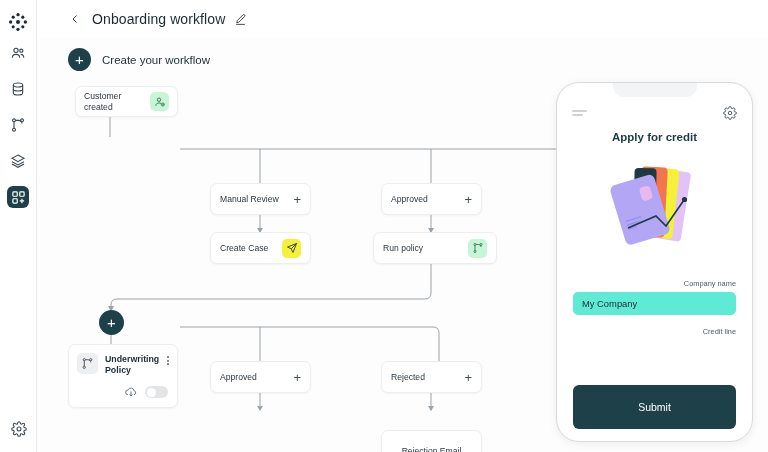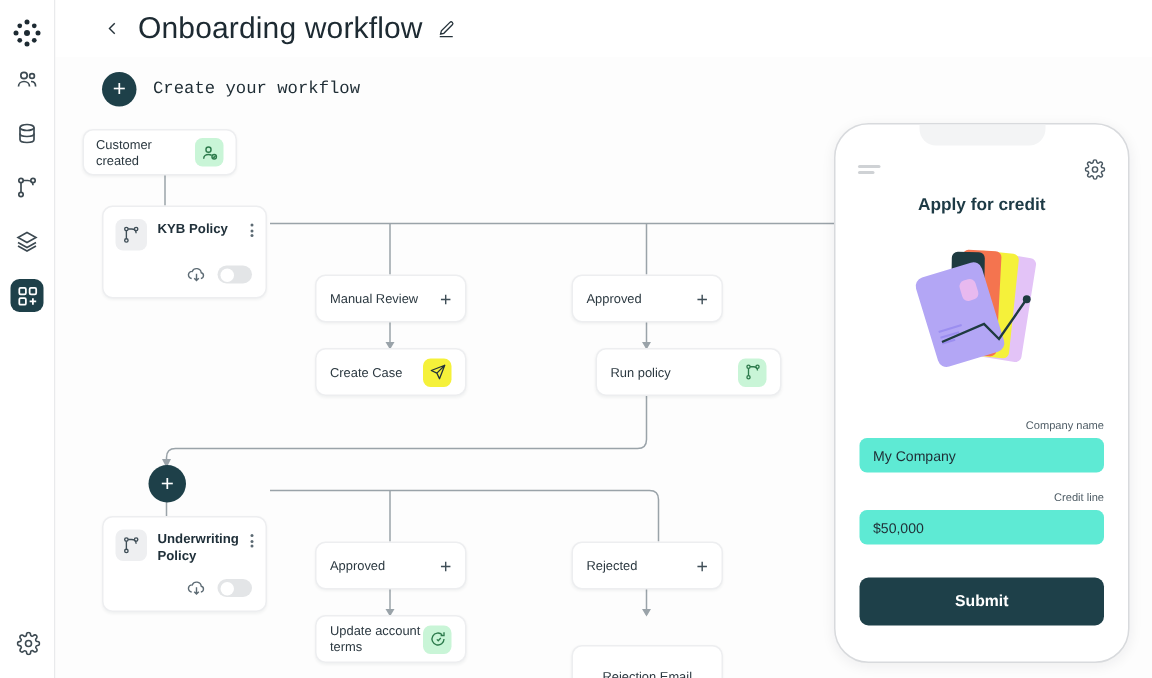--- a/index.html
+++ b/index.html
@@ -26,21 +26,21 @@
   .side-ic.active { background: #1e4049; color: #ffffff; }
   .side-bottom { position: absolute; bottom: 12px; left: 0; width: 37px; display: flex; justify-content: center; }
 
   
   .header {
     position: absolute; left: 37px; top: 0; right: 0; height: 38px;
     display: flex; align-items: center; background: #fff;
   }
   .back-chev { margin-left: 31px; width: 14px; height: 14px; color:#25323a; display:flex; align-items:center; justify-content:center;}
   .page-title {
-    margin-left: 10px; font-size: 20px; color: #1d2a32; letter-spacing: .1px;
+    margin-left: 10px; font-size: 14px; color: #1d2a32; letter-spacing: .1px;
   }
   .edit-ic { margin-left: 9px; width: 14px; height: 14px; color: #25323a; display:flex;align-items:center;}
   .hdr-right { margin-left: auto; display: flex; align-items: center; gap: 10px; padding-right: 14px; }
   .on-label { font-size: 7.5px; color: #5b6b75; letter-spacing: .4px; font-weight: bold;}
   .toggle-hdr {
     width: 30px; height: 16px; border-radius: 9px; background: #1e4049; position: relative;
   }
   .toggle-hdr::after {
     content:""; position:absolute; right:2px; top:2px; width:12px; height:12px;
     border-radius:50%; background:#fff;
@@ -54,21 +54,21 @@
     background: #fdfdfd;
   }
 
   
   .create-row { position: absolute; left: 31px; top: 10px; display: flex; align-items: center; gap: 11px; }
   .plus-circle {
     width: 23px; height: 23px; border-radius: 50%; background: #1e4049;
     display: flex; align-items: center; justify-content: center; color: #fff;
     font-size: 15px; line-height: 1;
   }
-  .create-text { font-size: 11.5px; color: #1f2d35; font-family: Liberation Mono, monospace; }
+  .create-text { font-size: 11.5px; color: #1f2d35; }
 
   
   .node {
     position: absolute; background: #fff; border: 1px solid #edeef0; border-radius: 7px;
     box-shadow: 0 1px 2px rgba(20,30,40,.05);
   }
   .node-sm { height: 28px; display: flex; align-items: center; padding: 15px 9px; }
   .node-label { font-size: 8.6px; color: #2b3840; line-height: 1.25; }
   .node-sm .node-label { flex: 1; }
   .sq-icon {
@@ -123,24 +123,23 @@
   .phone-title { position:absolute; top:48px; left:0; right:0; text-align:center; font-size:11.5px; font-weight:bold; color:#1d3a45;}
   .illus { position:absolute; top:70px; left:0; right:0; height:110px; display:flex; align-items:center; justify-content:center;}
   .field-label { font-size:7.4px; color:#4d5b64;text-align:right; }
   .field-box {
     margin-top:4px; height:23px; background:#5eead4; border-radius:5px;
     display:flex; align-items:center; padding:0 9px; font-size:9.4px; color:#1f2d35;
   }
   .form { position:absolute; left:16px; right:16px; top:196px; }
   .form .grp + .grp { margin-top: 12px; }
   .submit {
-    position:absolute; left:16px; right:16px; top:302px; height:32px; border-radius:6px;
+    position:absolute; left:16px; right:16px; top:302px; height:44px; border-radius:6px;
     background:#1e4049; color:#fff; display:flex; align-items:center; justify-content:center;
     font-size:10.5px;
-    font-weight:bold;
   }
 </style>
 </head>
 <body>
 
 <div id="app">
 
   <div class="sidebar">
     <div class="logo">
       <svg width="20" height="20" viewBox="0 0 24 24" fill="#1d2a32">
@@ -253,78 +252,51 @@
         <path d="M394 354 V372"></path>
         <path d="M391 368 l3 5 3-5" fill="#9aa3a9" stroke="none"></path>
       </g>
     </svg>
 
     <div class="create-row">
       <div class="plus-circle">+</div>
       <div class="create-text">Create your workflow</div>
     </div>
 
-    <div class="node node-start" style="left:18px; top:48px;">
+    <div class="node node-start" style="left:38px; top:48px;">
       <div class="node-label">Customer created</div>
       <div class="sq-icon" style="background:#c9f5d7">
         <svg width="12" height="12" viewBox="0 0 24 24" fill="none" stroke="#2c7a4b" stroke-width="1.9">
           <circle cx="10" cy="7.5" r="3.4"></circle>
             <path d="M3.6 19.5c0-3.3 2.9-5.6 6.4-5.6 1.6 0 3 .4 4.2 1.2"></path>
           <circle cx="17.6" cy="17" r="3"></circle>
             <path d="M16.3 17.1l1 1 2-2.2"></path>
         </svg>
       </div>
     </div>
 
-    <div class="node node-policy" style="left:31px; top:99px;">
-      <div class="policy-top">
-        <div class="policy-ic">
-          <svg width="13" height="13" viewBox="0 0 24 24" fill="none" stroke="#3f4e57" stroke-width="1.7">
-            <circle cx="6" cy="5" r="2.1"></circle>
-              <circle cx="18" cy="5" r="2.1"></circle>
-              <circle cx="6" cy="19" r="2.1"></circle>
-            <path d="M6 7.1v9.8M8.1 5h4.4c3 0 5.5 2.2 5.5 5"></path>
-          </svg>
-        </div>
-        <div class="policy-name">KYB Policy</div>
-        <div class="policy-dots">
-            <i></i>
-            <i></i>
-            <i></i>
-          </div>
-      </div>
-      <div class="policy-bottom">
-        <div class="dl-ic">
-          <svg width="14" height="14" viewBox="0 0 24 24" fill="none" stroke="currentColor" stroke-width="1.6">
-            <path d="M6.5 16.5a4 4 0 0 1 .6-8 5.4 5.4 0 0 1 10.3 1.5 3.3 3.3 0 0 1-.4 6.5"></path>
-            <path d="M12 11v7.5M9.4 16.2L12 18.8l2.6-2.6"></path>
-          </svg>
-        </div>
-        <div class="toggle-off"></div>
-      </div>
-    </div>
 
     <div class="node node-sm" style="left:173px; top:145px; width:101px;">
       <div class="node-label">Manual Review</div>
       <div class="plus-sm">+</div>
     </div>
     <div class="node node-sm" style="left:344px; top:145px; width:101px;">
       <div class="node-label">Approved</div>
       <div class="plus-sm">+</div>
     </div>
 
     <div class="node node-sm" style="left:173px; top:194px; width:101px;">
       <div class="node-label">Create Case</div>
       <div class="sq-icon" style="background:#f5f13a">
         <svg width="12" height="12" viewBox="0 0 24 24" fill="none" stroke="#20303a" stroke-width="1.7" stroke-linejoin="round">
           <path d="M21 3L10.5 13.5M21 3l-7 18-3.5-7.5L3 10l18-7z"></path>
         </svg>
       </div>
     </div>
-    <div class="node node-sm" style="left:360px; top:194px; width:124px;justify-content:space-between;">
+    <div class="node node-sm" style="left:336px; top:194px; width:124px;justify-content:space-between;">
       <div class="node-label">Run policy</div>
       <div class="sq-icon" style="background:#c9f5d7">
         <svg width="12" height="12" viewBox="0 0 24 24" fill="none" stroke="#2c7a4b" stroke-width="1.8">
           <circle cx="6" cy="5" r="2.1"></circle>
             <circle cx="18" cy="5" r="2.1"></circle>
             <circle cx="6" cy="19" r="2.1"></circle>
           <path d="M6 7.1v9.8M8.1 5h4.4c3 0 5.5 2.2 5.5 5"></path>
         </svg>
       </div>
     </div>
@@ -361,30 +333,20 @@
 
     <div class="node node-sm" style="left:173px; top:323px; width:101px;">
       <div class="node-label">Approved</div>
       <div class="plus-sm">+</div>
     </div>
     <div class="node node-sm" style="left:344px; top:323px; width:101px;">
       <div class="node-label">Rejected</div>
       <div class="plus-sm">+</div>
     </div>
 
-    <div class="node node-sm" style="left:173px; top:372px; width:101px; height:32px;">
-      <div class="node-label">Update account terms</div>
-      <div class="sq-icon" style="background:#c9f5d7">
-        <svg width="12" height="12" viewBox="0 0 24 24" fill="none" stroke="#2c7a4b" stroke-width="1.8">
-          <path d="M20 12a8 8 0 1 1-2.4-5.7"></path>
-            <path d="M20 3v4.5h-4.5"></path>
-            <path d="M10.5 12.5l1.8 1.8 3.4-3.6"></path>
-        </svg>
-      </div>
-    </div>
     <div class="node node-sm" style="left:344px; top:392px; width:101px;flex-direction:column;">
       <div class="node-label">Rejection Email</div>
       <div class="sq-icon" style="background:#f4744f">
         <svg width="12" height="12" viewBox="0 0 24 24" fill="none" stroke="#ffffff" stroke-width="1.8">
           <path d="M12 3 21 8l-9 5-9-5 9-5z"></path>
             <path d="M3 13l9 5 9-5"></path>
             <path d="M3 16.8l9 5 9-5"></path>
         </svg>
       </div>
     </div>
@@ -427,19 +389,18 @@
       </svg>
     </div>
 
     <div class="form">
       <div class="grp">
         <div class="field-label">Company name</div>
         <div class="field-box">My Company</div>
       </div>
       <div class="grp">
         <div class="field-label">Credit line</div>
-        <div class="field-box">$50,000</div>
       </div>
     </div>
 
     <div class="submit">Submit</div>
   </div>
 </div>
 
 </body></html>

